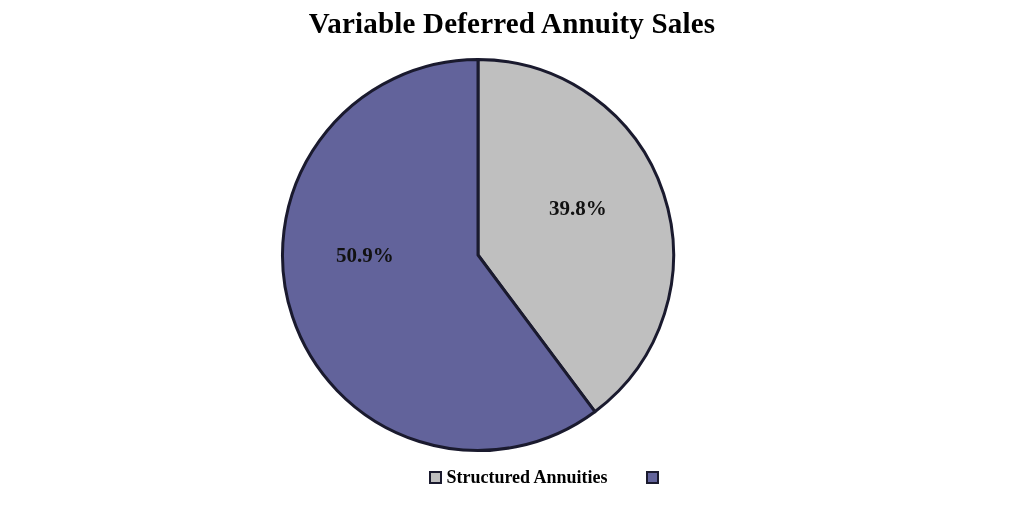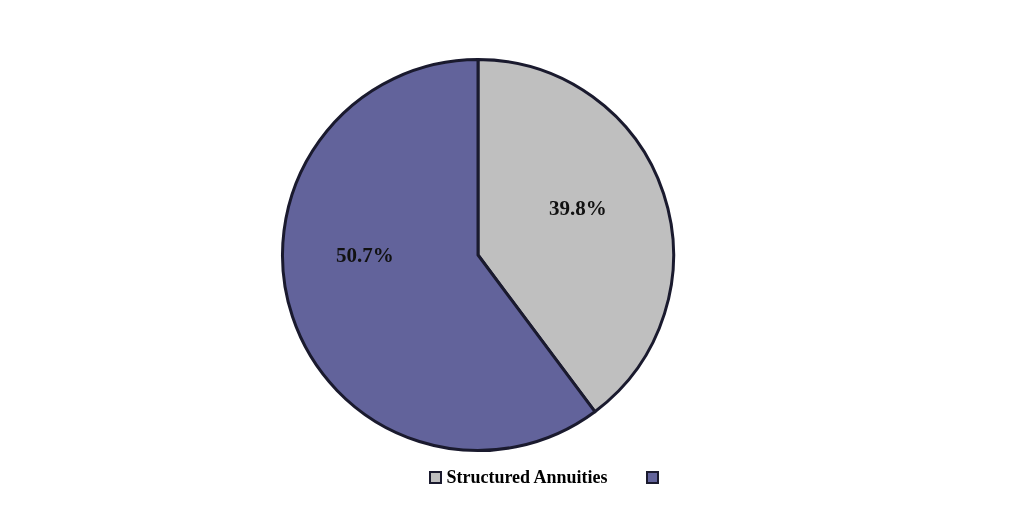--- a/index.html
+++ b/index.html
@@ -90,31 +90,32 @@
     color: #000000;
     line-height: 1;
     white-space: nowrap;
   }
 </style>
 </head>
 <body>
 
 <div id="canvas">
 
+  <div id="chart-title">Variable Deferred Annuity Sales</div>
 
   <div id="pie-wrap">
     <svg id="pie-svg" viewBox="0 0 394 394">
       <path id="slice-structured" d="M 197 197 L 197 1.5 A 195.5 195.5 0 0 1 313.89042418774494 353.7063455422564 Z" stroke-width="3" stroke-linejoin="round" fill="#BFBFBF" stroke="#1A1A2E"></path>
       <path id="slice-variable" d="M 197 197 L 313.89042418774494 353.7063455422564 A 195.5 195.5 0 1 1 196.99999999999997 1.5 Z" stroke-width="3" stroke-linejoin="round" fill="#62639B" stroke="#1A1A2E"></path>
     </svg>
   </div>
 
   <div class="slice-label" id="label-structured">39.8%</div>
 
-  <div class="slice-label" id="label-variable">50.7%</div>
+  <div class="slice-label" id="label-variable">50.9%</div>
 
   <div id="legend">
     <div class="legend-item">
       <span class="legend-swatch" id="swatch-structured" style="background: rgb(191, 191, 191);"></span>
       <span class="legend-label">Structured Annuities</span>
     </div>
     <div class="legend-item">
       <span class="legend-swatch" id="swatch-variable" style="background: rgb(98, 99, 155);"></span>
     </div>
   </div>

